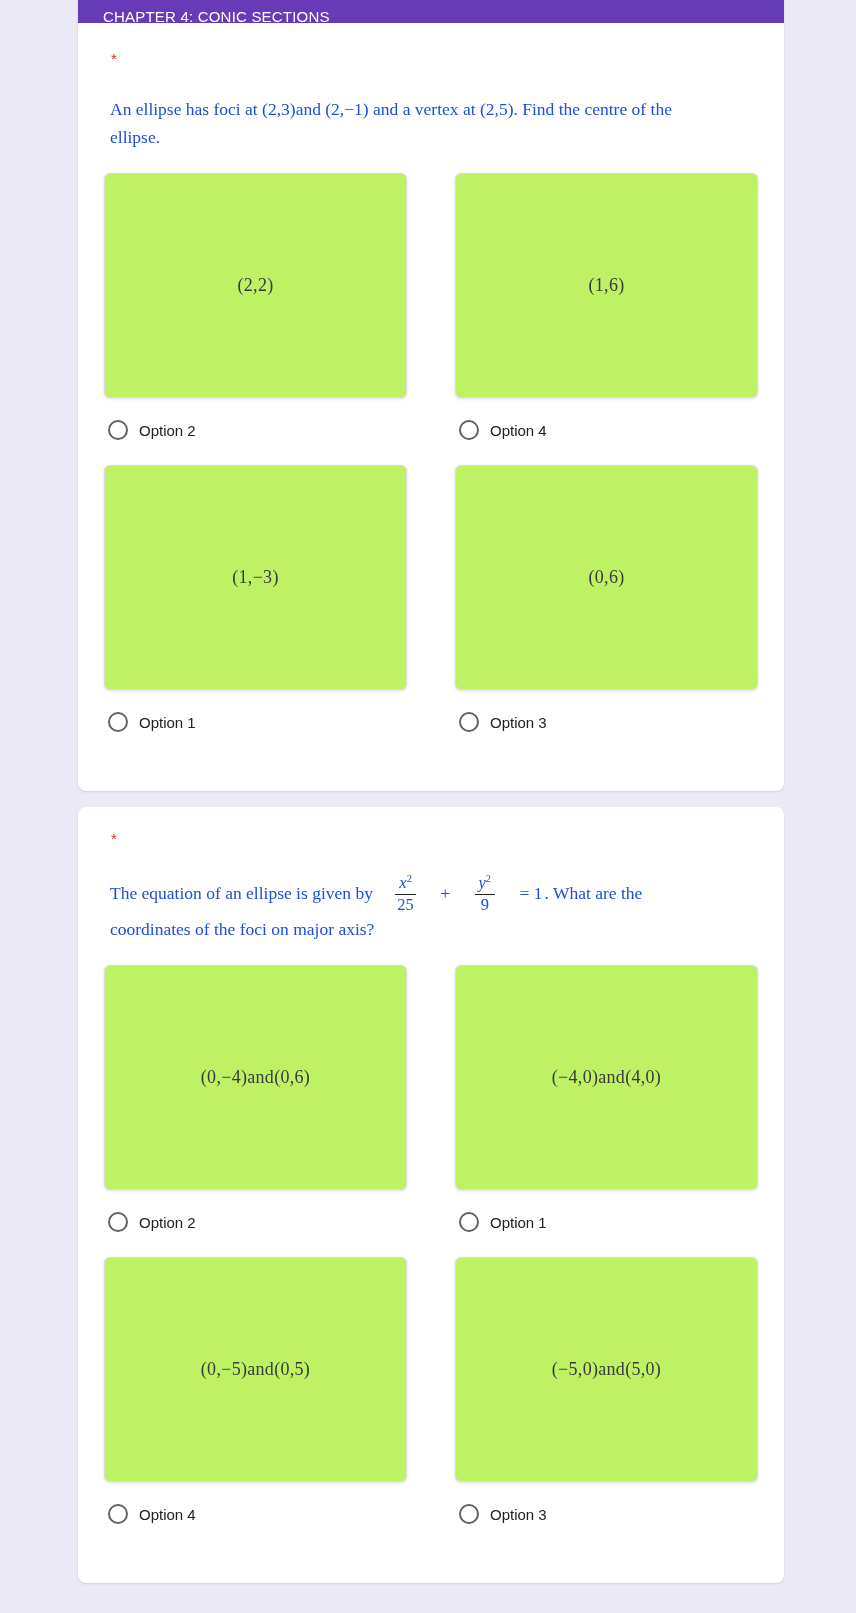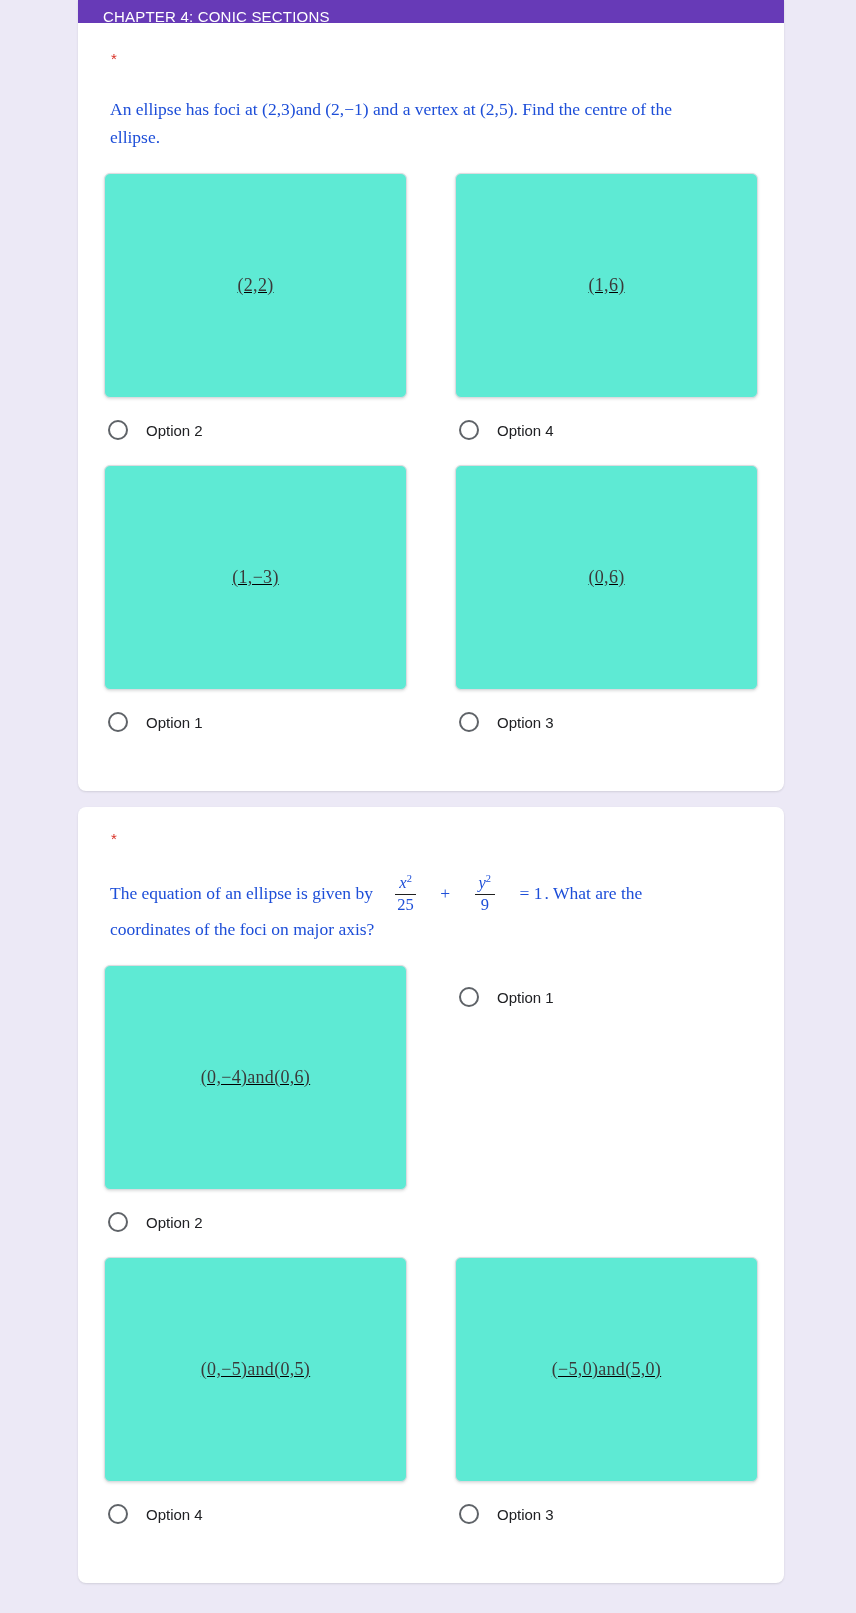--- a/index.html
+++ b/index.html
@@ -80,29 +80,28 @@
   
   .options-grid {
     display: grid;
     grid-template-columns: 1fr 1fr;
     column-gap: 48px;
     margin-top: 22px;
   }
   .option-cell { display: flex; flex-direction: column; }
   .option-image-box {
     height: 225px;
-    background: #5eead4;
+    background: #bef264;
     border: 1px solid #dbdce0;
     border-radius: 6px;
     box-shadow: 0 1px 3px rgba(60,64,67,0.18);
     display: flex;
     align-items: center;
     justify-content: center;
     cursor: pointer;
-    text-decoration: underline;
   }
   .option-math {
     font-family: "Liberation Serif", serif;
     font-size: 18px;
     color: #3a3a3a;
     letter-spacing: 0.3px;
   }
   .option-select-row {
     display: flex;
     align-items: center;
@@ -112,21 +111,21 @@
   .radio-button {
     width: 20px;
     height: 20px;
     border: 2px solid #5f6368;
     border-radius: 50%;
     background: #ffffff;
     flex: 0 0 auto;
     cursor: pointer;
   }
   .option-label {
-    margin-left: 18px;
+    margin-left: 11px;
     font-size: 15px;
     color: #202124;
   }
 </style>
 </head>
 <body>
 
 <div class="page">
   <div class="card-column">
 
@@ -195,20 +194,23 @@
           <div class="option-cell">
             <div class="option-image-box">
               <span class="option-math">(0,−4)and(0,6)</span>
             </div>
             <div class="option-select-row">
               <span class="radio-button"></span>
               <span class="option-label">Option 2</span>
             </div>
           </div>
           <div class="option-cell">
+            <div class="option-image-box">
+              <span class="option-math">(−4,0)and(4,0)</span>
+            </div>
             <div class="option-select-row">
               <span class="radio-button"></span>
               <span class="option-label">Option 1</span>
             </div>
           </div>
           <div class="option-cell">
             <div class="option-image-box">
               <span class="option-math">(0,−5)and(0,5)</span>
             </div>
             <div class="option-select-row">

